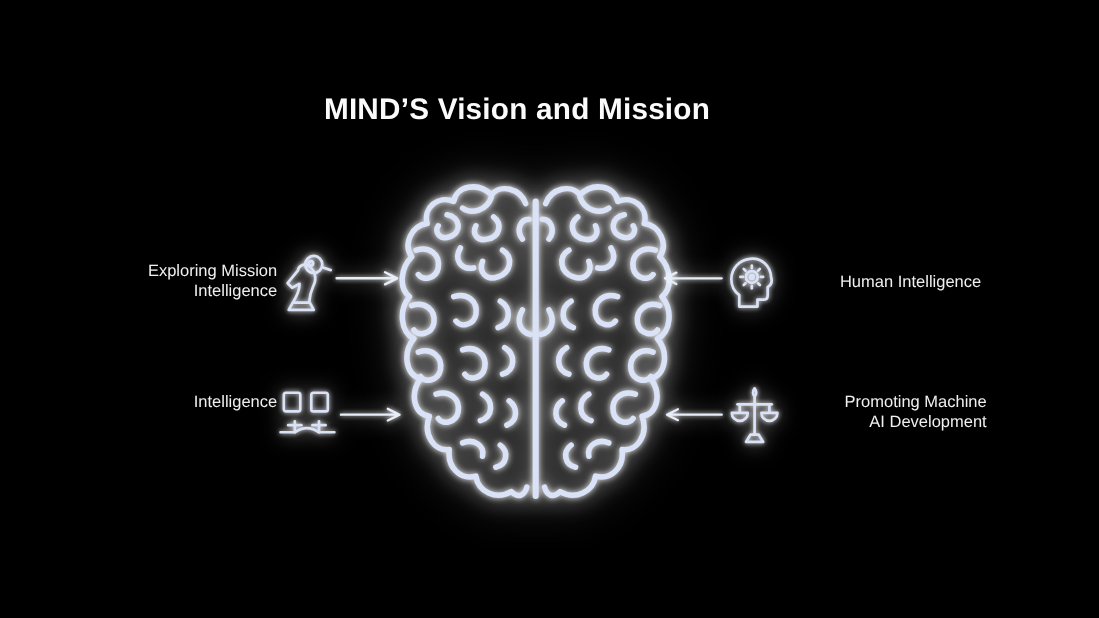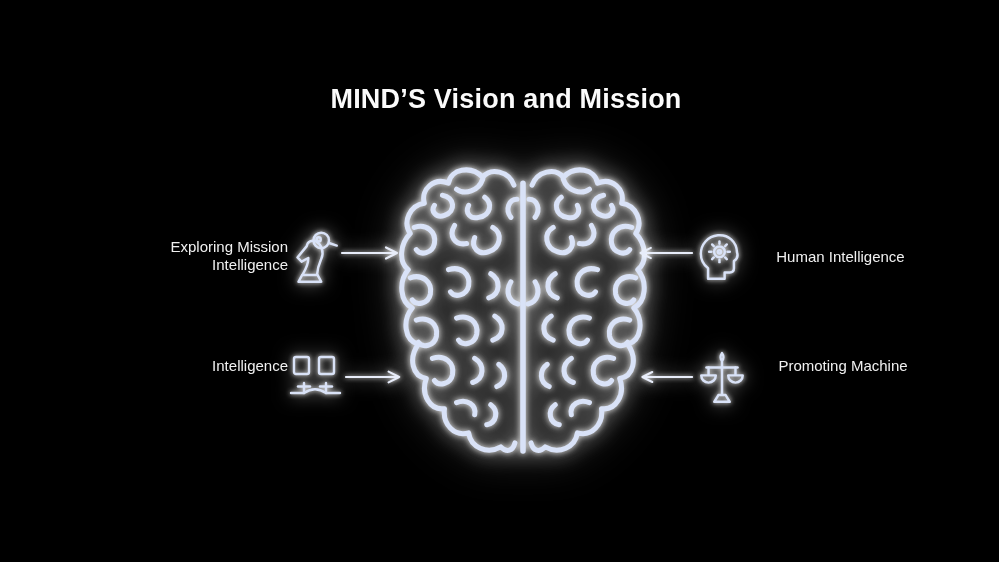--- a/index.html
+++ b/index.html
@@ -1,19 +1,18 @@
 <!DOCTYPE html>
 <html><head>
 <meta charset="utf-8">
 <style>
   html,body{margin:0;padding:0;background:#000;}
   .stage{
     position:relative;width:900px;height:562px;background:#000;overflow:hidden;
     font-family:"Liberation Sans", sans-serif;
-    margin-left:36px;
   }
   .title{
     position:absolute;left:0;top:84px;width:940px;margin:0;
     text-align:center;font-size:27px;font-weight:700;color:#fbfbfb;letter-spacing:.2px;
   }
   .neon{
     filter:drop-shadow(0 0 2.5px rgba(255,255,255,.95)) drop-shadow(0 0 9px rgba(255,255,255,.5));
   }
   .neon-strong{
     filter:drop-shadow(0 0 3px rgba(255,255,255,.95)) drop-shadow(0 0 10px rgba(255,255,255,.55)) drop-shadow(0 0 20px rgba(255,255,255,.30));
@@ -23,21 +22,21 @@
     fill:none;stroke:#d9e2f7;stroke-linecap:round;stroke-linejoin:round;
   }
   .brain{left:362px;top:161px;width:250px;height:296px;}
   .brain path{stroke-width:5;}
   .icon path,.icon line,.icon circle,.icon rect{stroke-width:2.4;}
   .arrow path{stroke:#e8edfa;stroke-width:2.2;}
   .label{
     position:absolute;color:#f0f0f0;font-size:15px;line-height:17.5px;
   }
   .label.right-align{text-align:right;}
-  .label.left-align{text-align:center;}
+  .label.left-align{text-align:right;}
   
   .lt-label{left:100px;top:238px;width:152px;}
   .lt-icon {left:252px;top:227px;width:52px;height:62px;}
   .lt-arrow{left:304px;top:244px;width:64px;height:18px;}
   .lb-label{left:100px;top:357px;width:152px;}
   .lb-icon {left:254px;top:351px;width:52px;height:52px;}
   .lb-arrow{left:308px;top:368px;width:62px;height:18px;}
   .rt-arrow{left:598px;top:244px;width:60px;height:18px;}
   .rt-icon {left:659px;top:227px;width:52px;height:62px;}
   .rt-label{left:717px;top:248px;width:175px;}
@@ -141,15 +140,16 @@
     <line x1="23" y1="10.5" x2="23" y2="43"></line>
     <line x1="8" y1="17" x2="38" y2="17"></line>
     <line x1="10" y1="17" x2="10" y2="23.5"></line>
     <line x1="36" y1="17" x2="36" y2="23.5"></line>
     <path d="M3 24.5 L17 24.5 A7 7 0 0 1 3 24.5 Z"></path>
     <path d="M29 24.5 L43 24.5 A7 7 0 0 1 29 24.5 Z"></path>
     <path d="M15.5 50 L19.5 43.5 L26.5 43.5 L30.5 50 Z"></path>
   </svg>
   <div class="label left-align rb-label">
     <div>Promoting Machine</div>
+    <div>AI Development</div>
   </div>
 
 </div>
 
 </body></html>

